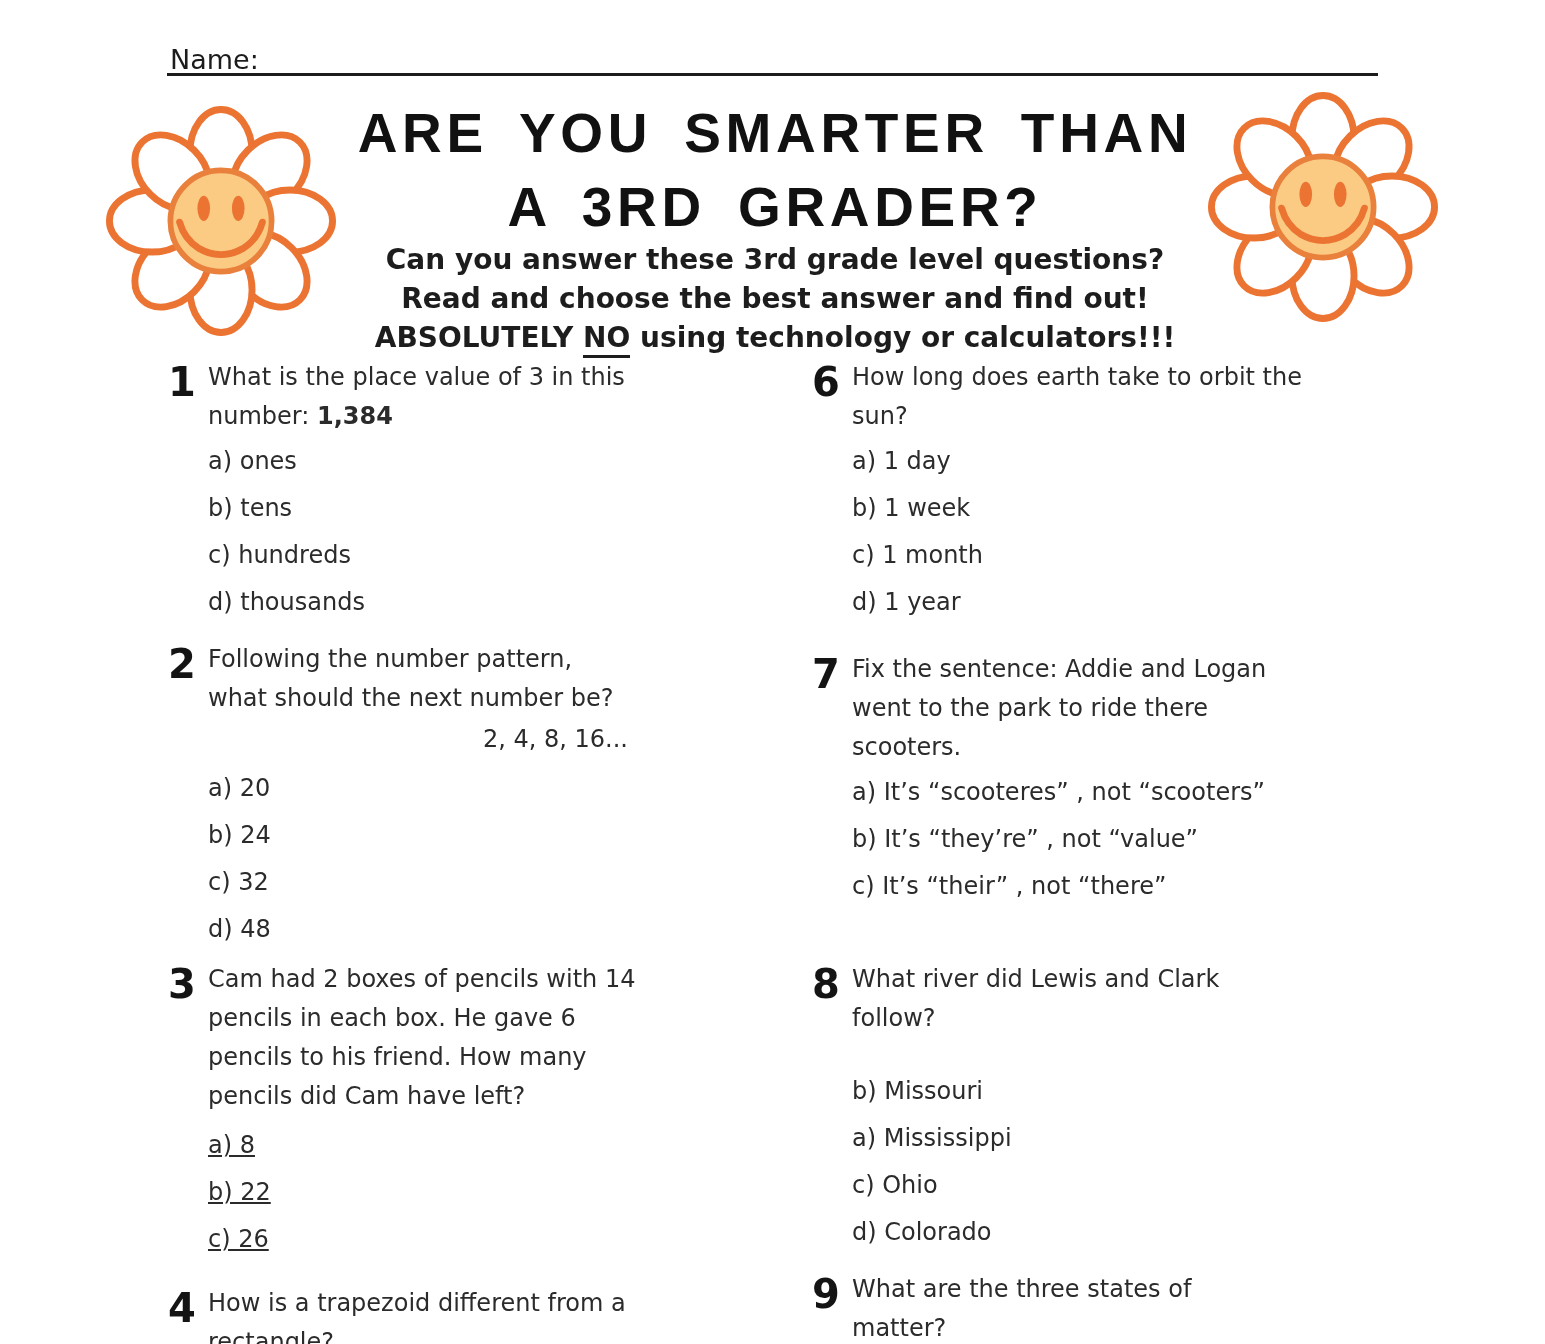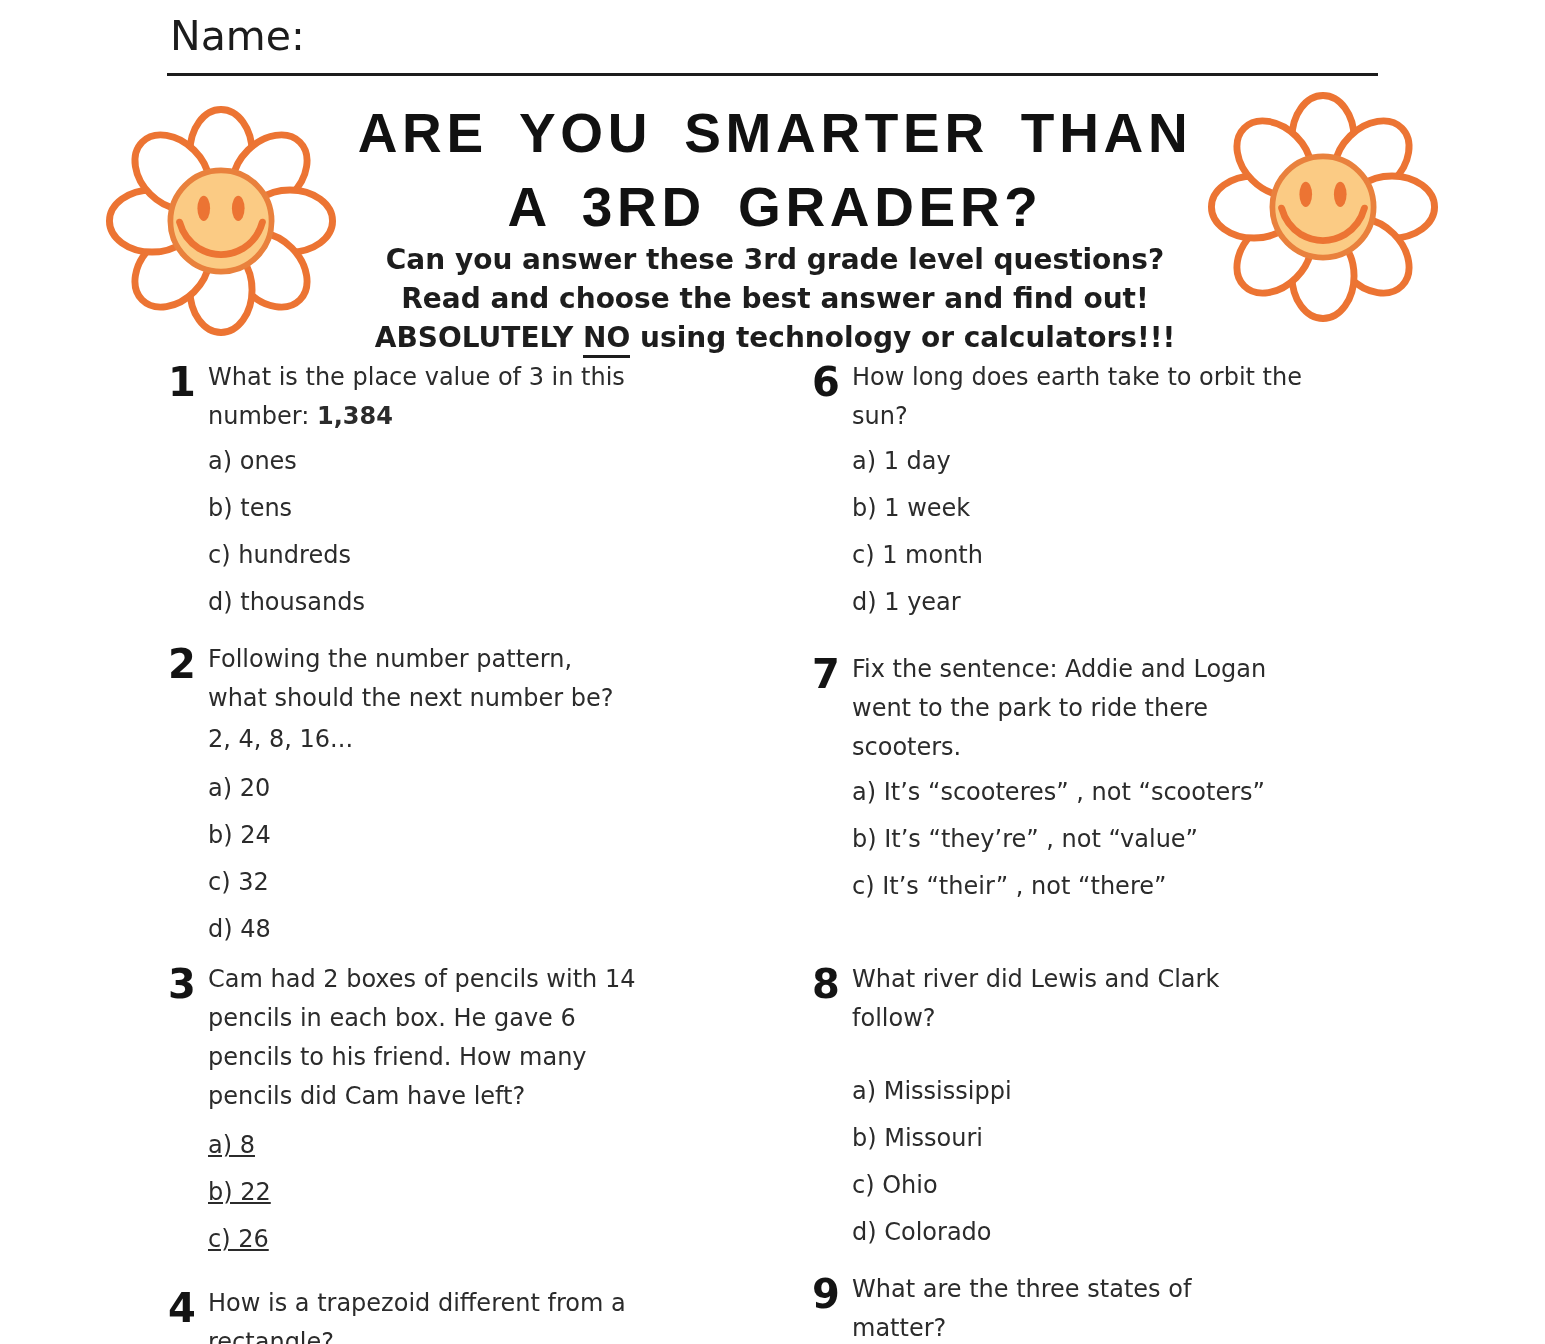--- a/index.html
+++ b/index.html
@@ -9,22 +9,22 @@
     width: 1545px;
     height: 1344px;
     background: #ffffff;
     overflow: hidden;
     font-family: "DejaVu Sans", sans-serif;
     color: #262626;
   }
   
   .name-label {
     position: absolute;
-    left: 170px; top: 12px;
-    font-size: 41px;
+    left: 170px; top: 44px;
+    font-size: 27px;
     color: #1c1c1c;
   }
   .name-underline {
     position: absolute;
     left: 167px; top: 73px;
     width: 1211px; height: 3px;
     background: #1c1c1c;
   }
   
   .title {
@@ -67,21 +67,21 @@
     font-size: 40px;
     line-height: 44px;
     padding-top: 2px;
     color: #141414;
   }
   .q-body { font-size: 24px; line-height: 39px; color: #2b2b2b; }
   .q-body.w-left  { width: 560px; }
   .q-body.w-right { width: 600px; }
   .q-line { white-space: nowrap; }
   .q-bold { font-weight: 700; }
-  .q-sequence { text-align: left; width: 420px; margin-top: 2px; }
+  .q-sequence { text-align: right; width: 420px; margin-top: 2px; }
   .options { margin-top: 2px; }
   .option { line-height: 47px; cursor: pointer; }
   .options.gap-lg { margin-top: 30px; }
 </style>
 </head>
 <body>
 
 <div class="page">
 
   <span class="name-label">Name:</span>
@@ -215,22 +215,22 @@
       </div>
     </div>
   </div>
 
   <div class="question" style="left:812px; top:960px;">
     <div class="q-num">8</div>
     <div class="q-body w-right">
       <div class="q-line">What river did Lewis and Clark</div>
       <div class="q-line">follow?</div>
       <div class="options gap-lg">
+        <div class="option">b) Missouri</div>
         <div class="option">a) Mississippi</div>
-        <div class="option">b) Missouri</div>
         <div class="option">c) Ohio</div>
         <div class="option">d) Colorado</div>
       </div>
     </div>
   </div>
 
   <div class="question" style="left:812px; top:1270px;">
     <div class="q-num">9</div>
     <div class="q-body w-right">
       <div class="q-line">What are the three states of</div>

